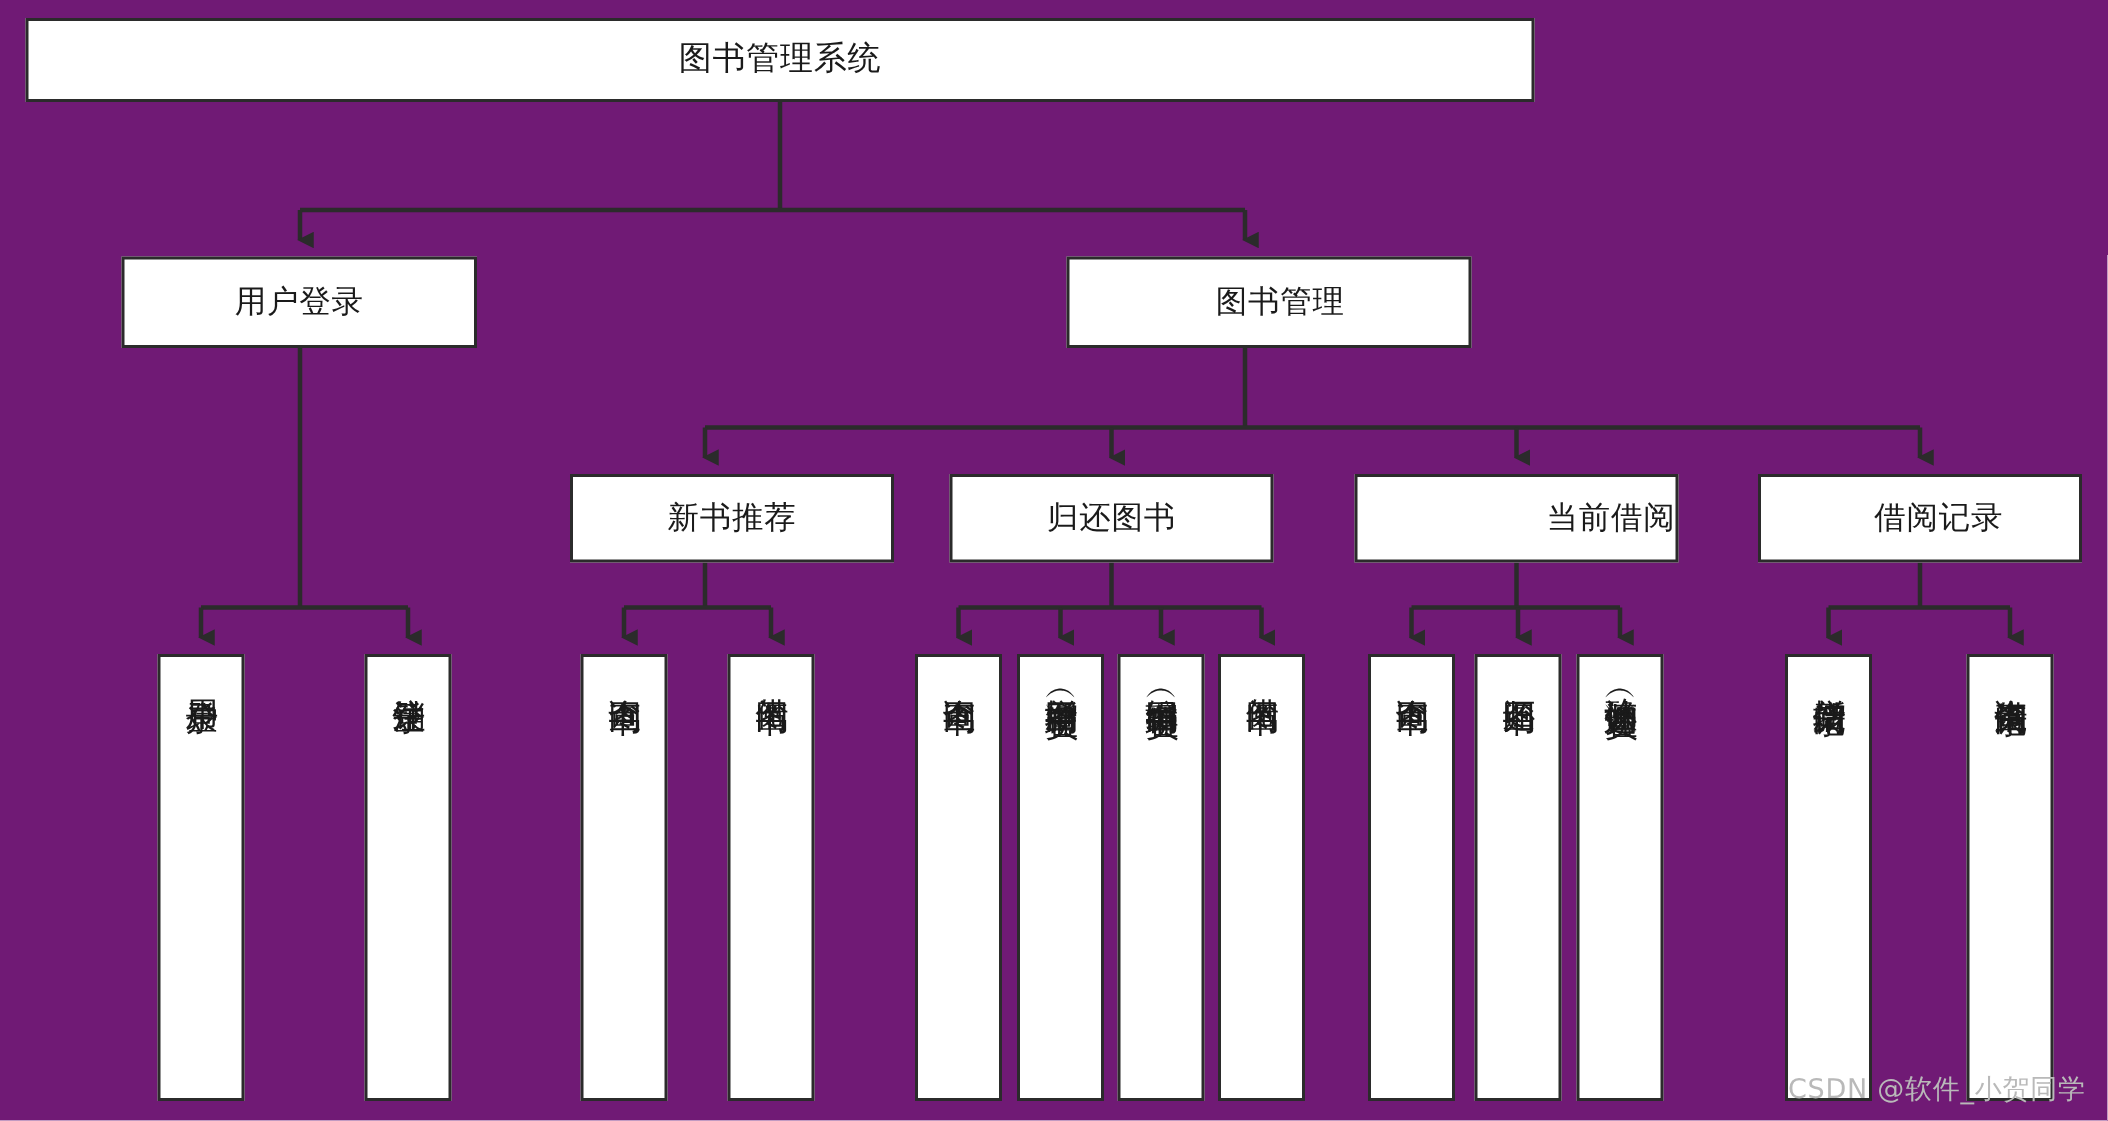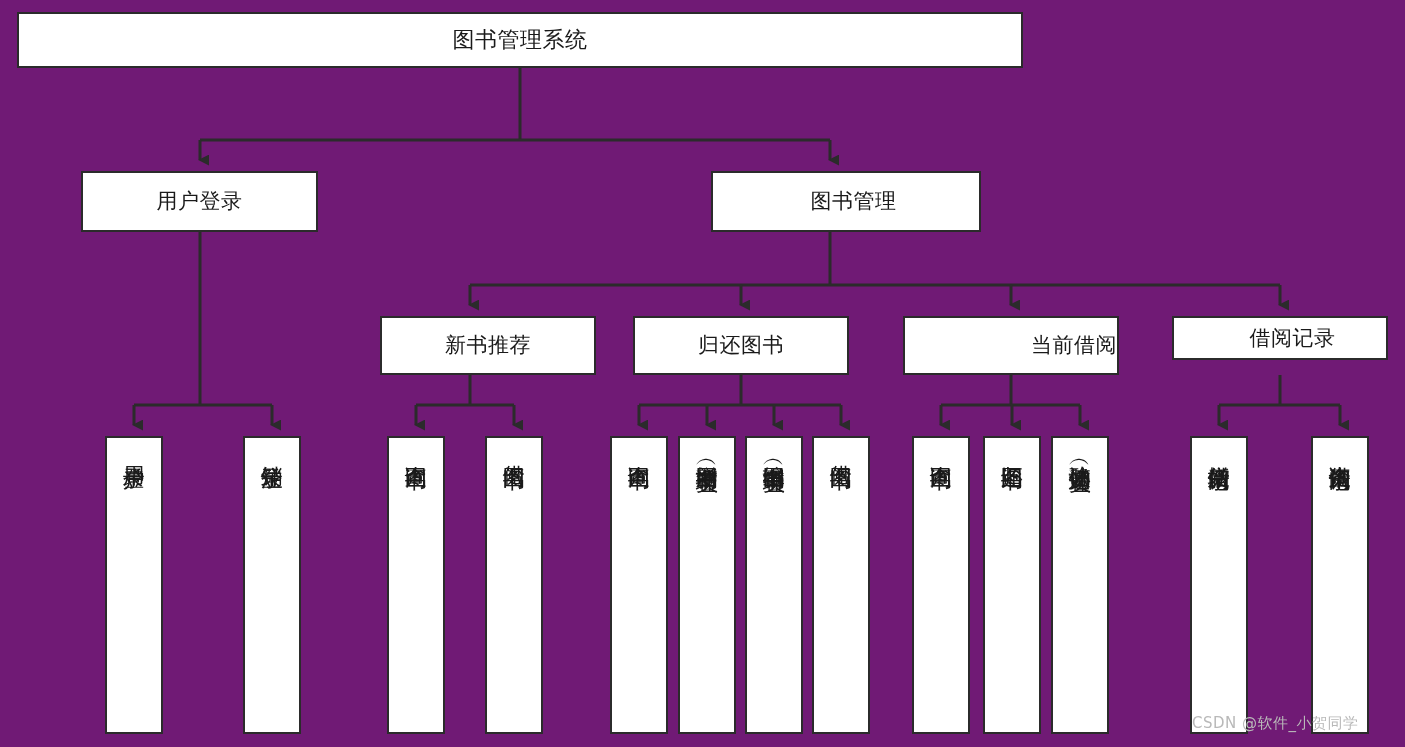--- a/index.html
+++ b/index.html
@@ -53,21 +53,21 @@
     text-orientation: upright;
     font-size: 22px;
     line-height: 1.06;
     letter-spacing: 1px;
     white-space: nowrap;
   }
   .node.root .label { font-size: 22px; }
   .watermark {
     position: absolute;
     color: #b9b9b9;
-    font-size: 15px;
+    font-size: 18px;
     letter-spacing: 0.5px;
     white-space: nowrap;
     font-family: "DejaVu Sans", "Liberation Sans", sans-serif;
   }
 </style>
 </head>
 <body>
 
 <div id="canvas">
   <svg id="edges" viewBox="0 0 1405 747" xmlns="http://www.w3.org/2000/svg">
@@ -124,21 +124,21 @@
       </div>
       <div class="node horiz" style="left: 380px; top: 316px; width: 216px; height: 59px;">
         <span class="label">新书推荐</span>
       </div>
       <div class="node horiz" style="left: 633px; top: 316px; width: 216px; height: 59px;">
         <span class="label">归还图书</span>
       </div>
       <div class="node horiz" style="left: 903px; top: 316px; width: 216px; height: 59px; justify-content: flex-end;">
         <span class="label">当前借阅</span>
       </div>
-      <div class="node horiz" style="left: 1172px; top: 316px; width: 216px; height: 44px; padding-left: 25px;">
+      <div class="node horiz" style="left: 1172px; top: 316px; width: 216px; height: 59px; padding-left: 25px;">
         <span class="label">借阅记录</span>
       </div>
       <div class="node vert" style="left: 105px; top: 436px; width: 58px; height: 298px;">
         <span class="label">用户登录</span>
       </div>
       <div class="node vert" style="left: 243px; top: 436px; width: 58px; height: 298px;">
         <span class="label">注销登录</span>
       </div>
       <div class="node vert" style="left: 387px; top: 436px; width: 58px; height: 298px;">
         <span class="label">查询图书</span>

